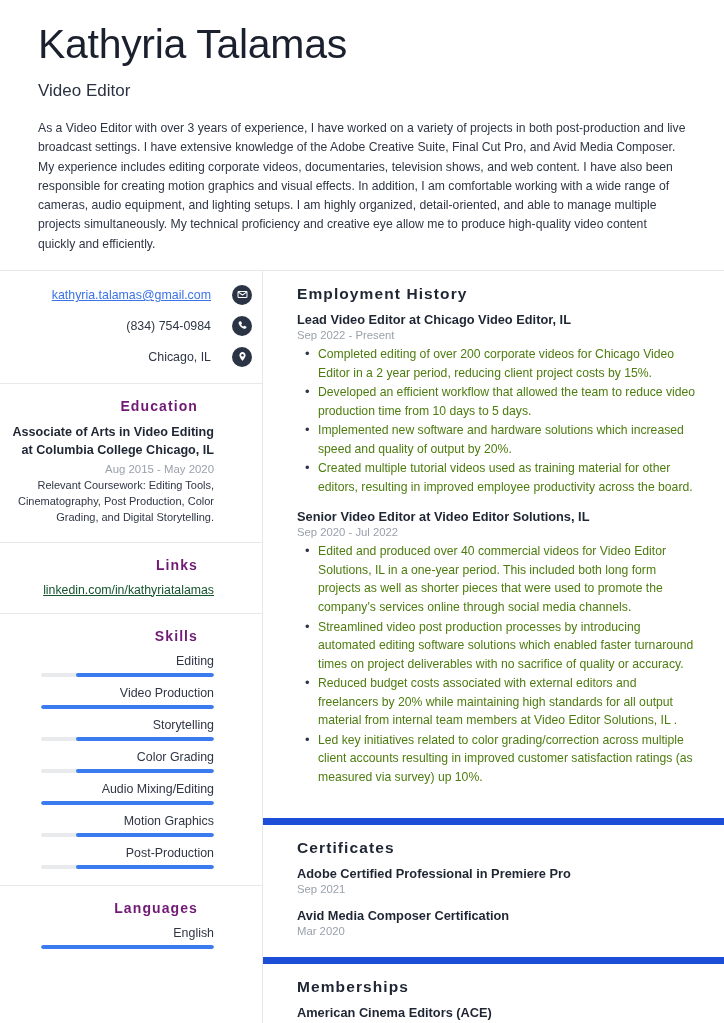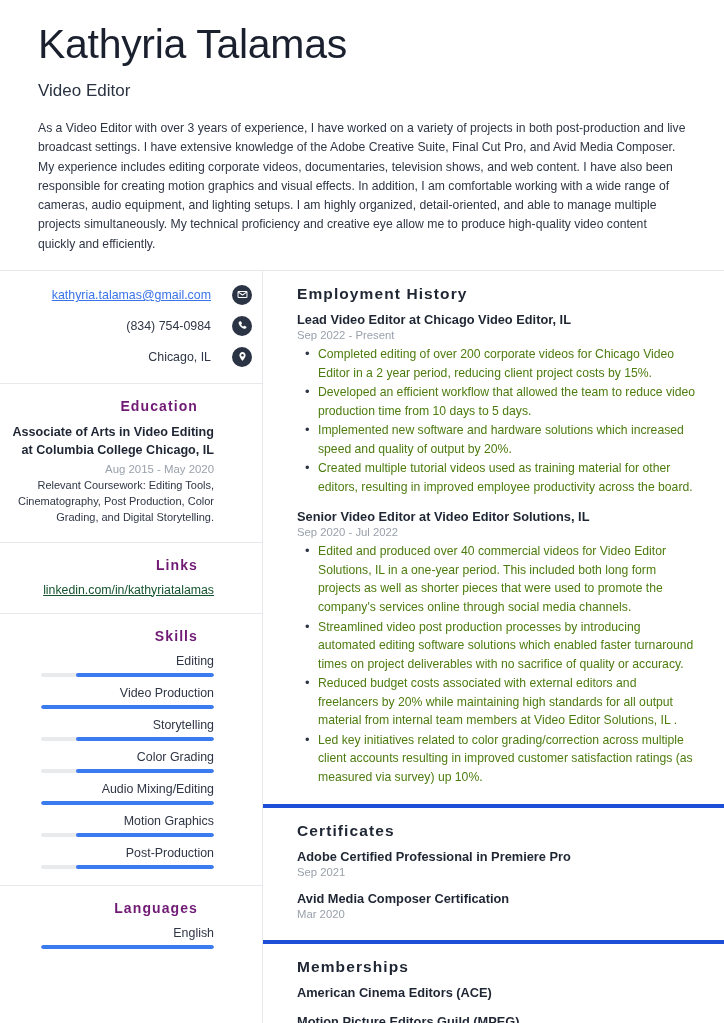--- a/index.html
+++ b/index.html
@@ -134,32 +134,32 @@
   }
   .bar-fill {
     height: 100%;
     background: #3b7bf0;
     border-radius: 2px;
   }
 
   
   .rblock {
     padding: 14px 26px 16px 34px;
-    border-bottom: 4px solid #1d4ed8;
+    border-bottom: 7px solid #1d4ed8;
   }
   .rblock:last-child { border-bottom: none; }
   .r-sec-title {
     font-size: 15.5px;
     font-weight: 700;
     letter-spacing: 1.1px;
     color: #1e2533;
     margin: 0 0 9px 0;
   }
   .entry { margin-bottom: 13px; }
-  .entry:last-child { margin-bottom: 2px; }
+  .entry:last-child { margin-bottom: 16px; }
   .entry-title {
     font-size: 12.8px;
     font-weight: 700;
     color: #1e2533;
     margin-bottom: 2px;
   }
   .entry-date {
     font-size: 11.3px;
     color: #9aa1ab;
     margin-bottom: 4px;

